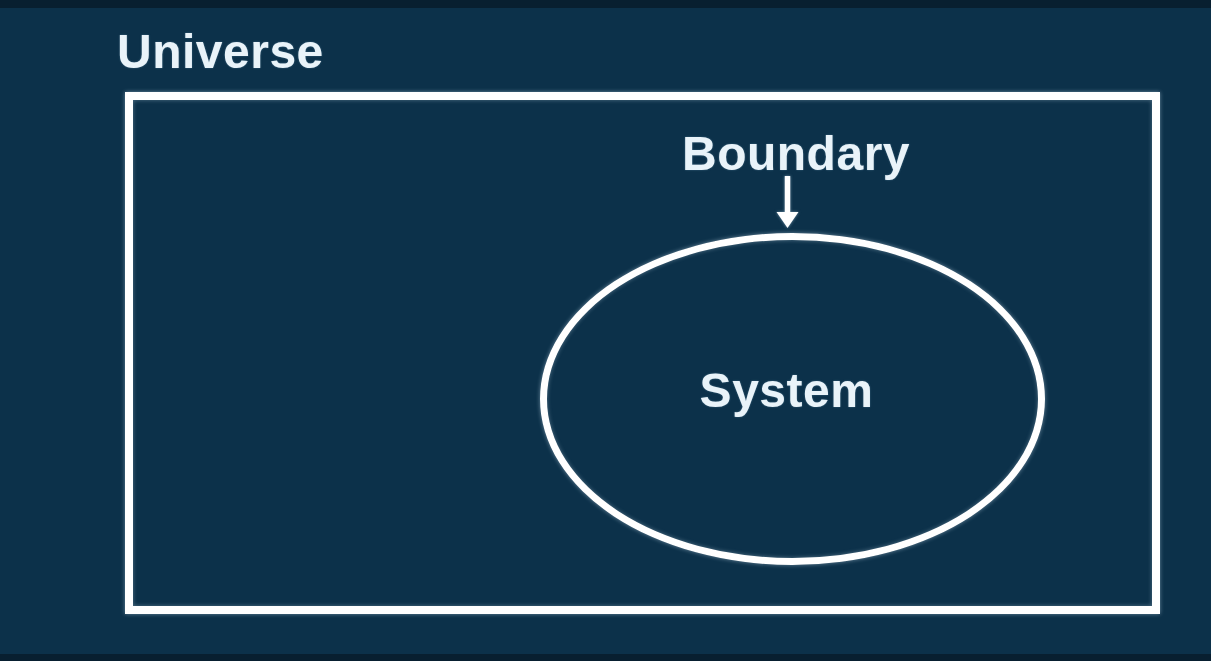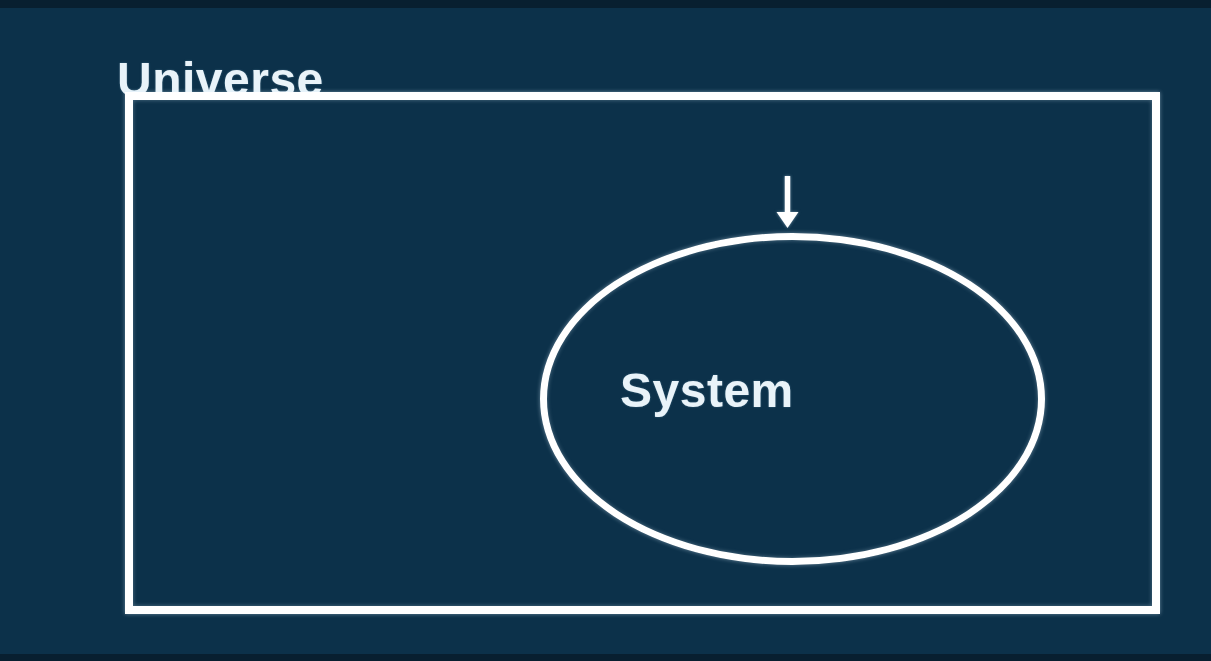--- a/index.html
+++ b/index.html
@@ -29,24 +29,24 @@
   .label {
     position: absolute;
     color: var(--text);
     font-weight: 700;
     font-size: 48px;
     line-height: 1;
     white-space: nowrap;
     letter-spacing: 0.5px;
     text-shadow: 0 0 2px rgba(170, 215, 240, 0.35);
   }
-  .label.universe { left: 117px; top: 28px; margin-top: 28px; }
+  .label.universe { left: 117px; top: 28px; }
   .label.boundary { left: 640px; top: 130px; width: 312px; text-align: center; }
   .label.surroundings { left: 186px; top: 367px; }
-  .label.system { left: 620px; top: 367px; width: 253px; text-align: left; }
+  .label.system { left: 660px; top: 367px; width: 253px; text-align: center; }
   .universe-box {
     position: absolute;
     left: 125px;
     top: 92px;
     width: 1035px;
     height: 522px;
     border: 8px solid var(--line);
     box-shadow: 0 0 4px rgba(220, 240, 255, 0.45), inset 0 0 4px rgba(220, 240, 255, 0.35);
   }
   .system-ellipse {
@@ -73,20 +73,21 @@
 
 <div id="stage">
 
   <div class="letterbox top"></div>
   <div class="letterbox bottom"></div>
 
   <div class="label universe">Universe</div>
 
   <div class="universe-box"></div>
 
+  <div class="label boundary">Boundary</div>
 
   <svg class="boundary-arrow" viewBox="0 0 36 60" xmlns="http://www.w3.org/2000/svg">
     <line x1="17.5" y1="4" x2="17.5" y2="44" stroke="#ffffff" stroke-width="5.5"></line>
     <polygon points="17.5,56 6.5,40 28.5,40" fill="#ffffff"></polygon>
   </svg>
 
   <div class="system-ellipse"></div>
 
 
   <div class="label system">System</div>

